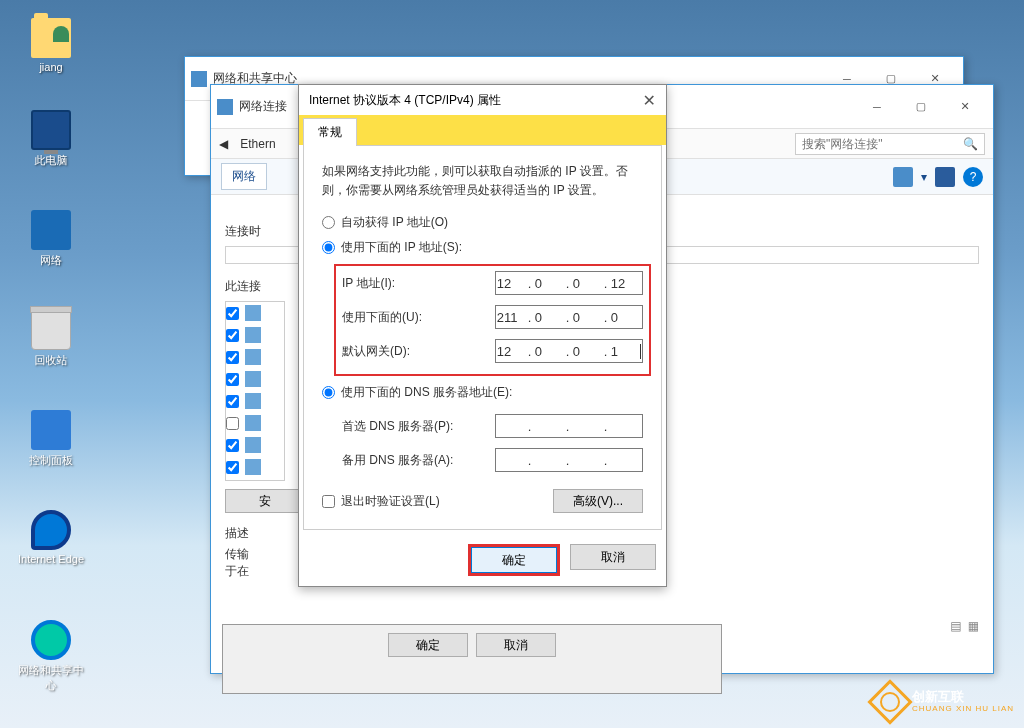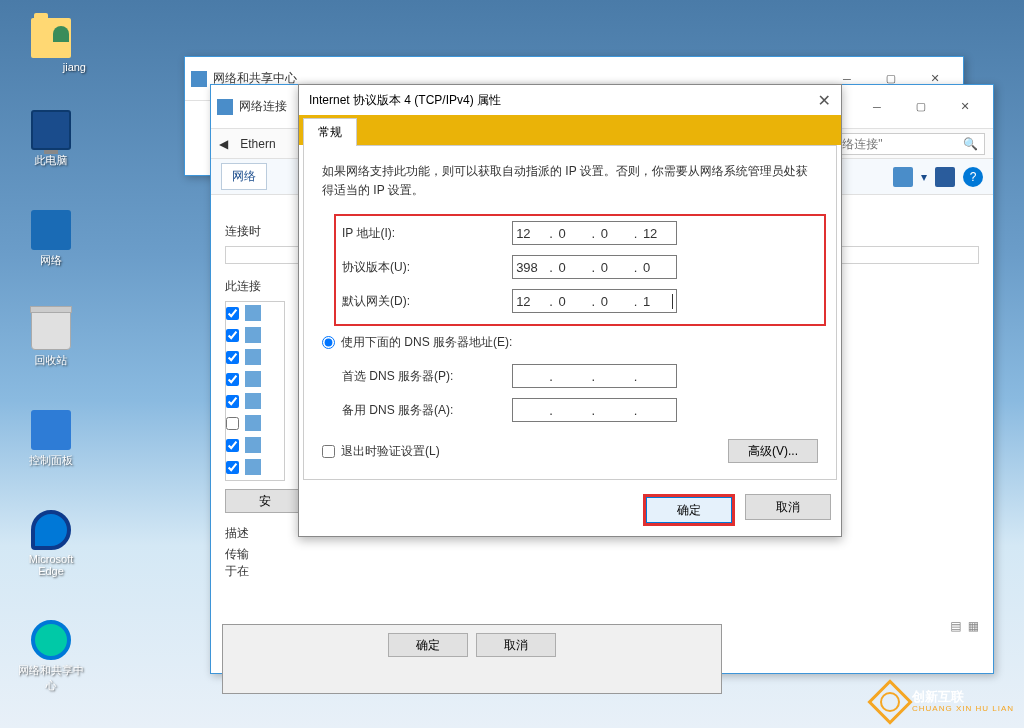--- a/index.html
+++ b/index.html
@@ -38,24 +38,24 @@
 .list-row .sm-ico { width:16px; height:16px; background:#6aa6d9; display:inline-block;}
 
 
 .eth-window { position:absolute; background:#f0f0f0; border:1px solid #999;}
 .eth-body { padding:8px 14px; font-size:12px;}
 .eth-body .netbox { border:1px solid #d0d0d0; padding:8px; margin-bottom:8px; display:flex; align-items:center; gap:8px; background:#fff;}
 .eth-btn-row { display:flex; gap:8px; justify-content:center; padding:8px;}
 .win-btn { min-width:80px; height:24px; border:1px solid #adadad; background:#e1e1e1; font-size:12px; cursor:pointer;}
 
 
-.ipv4-dialog { position:absolute; width:544px; background:#fff; border:1px solid #888; box-shadow:0 3px 10px rgba(0,0,0,0.3);}
+.ipv4-dialog { position:absolute; width:369px; background:#fff; border:1px solid #888; box-shadow:0 3px 10px rgba(0,0,0,0.3);}
 .ipv4-title { height:30px; display:flex; align-items:center; padding:0 10px; font-size:12px; }
 .ipv4-title .close { margin-left:auto; font-size:16px; cursor:pointer; color:#555;}
-.tab-strip { display:flex; padding:2px 4px 0 4px; background:#eab308;}
+.tab-strip { display:flex; padding:2px 4px 0 4px; background:#fde047;}
 .tab-strip .tab { padding:5px 14px; font-size:12px; border:1px solid #ccc; border-bottom:none; background:#fff; position:relative; top:1px;}
 .tab-content { border:1px solid #ccc; margin:0 4px 4px 4px; padding:16px 18px; font-size:12px; color:#333;}
 .desc { line-height:1.6; margin-bottom:14px;}
 .radio-group label { display:flex; align-items:center; gap:6px; margin:8px 0;}
 .field-block { margin-left:20px; }
 .field-row { display:flex; align-items:center; height:34px;}
 .field-row .lbl { width:170px;}
 .ip-input { width:165px; height:24px; border:1px solid #7a7a7a; display:flex; align-items:center; justify-content:space-evenly; font-family:monospace; font-size:13px; background:#fff;}
 .ip-input span.oct { width:30px; text-align:left;}
 .ip-input span.dot { width:6px;}
@@ -71,21 +71,21 @@
 
 .watermark { position:absolute; right:10px; bottom:10px; display:flex; align-items:center; gap:6px; color:#fff; font-size:13px;}
 .watermark .logo { width:32px; height:32px; border:3px solid #f5a623; transform:rotate(45deg); position:relative;}
 .watermark .logo::after { content:''; position:absolute; inset:3px; border:2px solid #f5a623; border-radius:50%;}
 .watermark .txt { line-height:1.1;}
 .watermark .sub { font-size:8px; letter-spacing:1px; color:#f5a623;}
 </style>
 </head>
 <body>
 
-<div class="desktop-icon" style="top:18px;left:16px;text-align:right;">
+<div class="desktop-icon" style="top:18px;left:16px;">
   <div class="ico ico-folder">
       <div class="avatar"></div>
     </div>
   <div>jiang</div>
 </div>
 <div class="desktop-icon" style="top:110px;left:16px;">
   <div class="ico ico-pc"></div>
   <div>此电脑</div>
 </div>
 <div class="desktop-icon" style="top:210px;left:16px;">
@@ -95,21 +95,21 @@
 <div class="desktop-icon" style="top:310px;left:16px;">
   <div class="ico ico-bin"></div>
   <div>回收站</div>
 </div>
 <div class="desktop-icon" style="top:410px;left:16px;">
   <div class="ico ico-cpanel"></div>
   <div>控制面板</div>
 </div>
 <div class="desktop-icon" style="top:510px;left:16px;">
   <div class="ico ico-edge"></div>
-  <div>Microsoft Edge</div>
+  <div>Internet Edge</div>
 </div>
 <div class="desktop-icon" style="top:620px;left:16px;">
   <div class="ico ico-sogou"></div>
   <div>网络和共享中心</div>
 </div>
 
 <div class="window" style="top:56px; left:184px; width:780px; height:120px;">
   <div class="titlebar">
     <span class="tico"></span>
     <span>网络和共享中心</span>
@@ -214,39 +214,49 @@
   <div class="ipv4-title">
     <span>Internet 协议版本 4 (TCP/IPv4) 属性</span>
     <span class="close">✕</span>
   </div>
   <div class="tab-strip">
     <div class="tab">常规</div>
   </div>
   <div class="tab-content">
     <div class="desc">如果网络支持此功能，则可以获取自动指派的 IP 设置。否则，你需要从网络系统管理员处获得适当的 IP 设置。</div>
 
+    <div class="radio-group">
+      <label>
+          <input type="radio" name="ipmode" style="">
+          <span>自动获得 IP 地址(O)</span>
+        </label>
+      <label>
+          <input type="radio" name="ipmode" checked="" style="">
+          <span>使用下面的 IP 地址(S):</span>
+        </label>
+    </div>
 
     <div class="field-block">
       <div class="red-box">
         <div class="field-row">
           <span class="lbl">IP 地址(I):</span>
           <div class="ip-input">
             <span class="oct">12</span>
               <span class="dot">.</span>
             <span class="oct">0</span>
               <span class="dot">.</span>
             <span class="oct">0</span>
               <span class="dot">.</span>
             <span class="oct">12</span>
           </div>
         </div>
         <div class="field-row">
-          <span class="lbl">协议版本(U):</span>
+          <span class="lbl">使用下面的(U):</span>
           <div class="ip-input">
-            <span class="oct">398</span>
+            <span class="oct">211</span>
               <span class="dot">.</span>
             <span class="oct">0</span>
               <span class="dot">.</span>
             <span class="oct">0</span>
               <span class="dot">.</span>
             <span class="oct">0</span>
           </div>
         </div>
         <div class="field-row">
           <span class="lbl">默认网关(D):</span>

